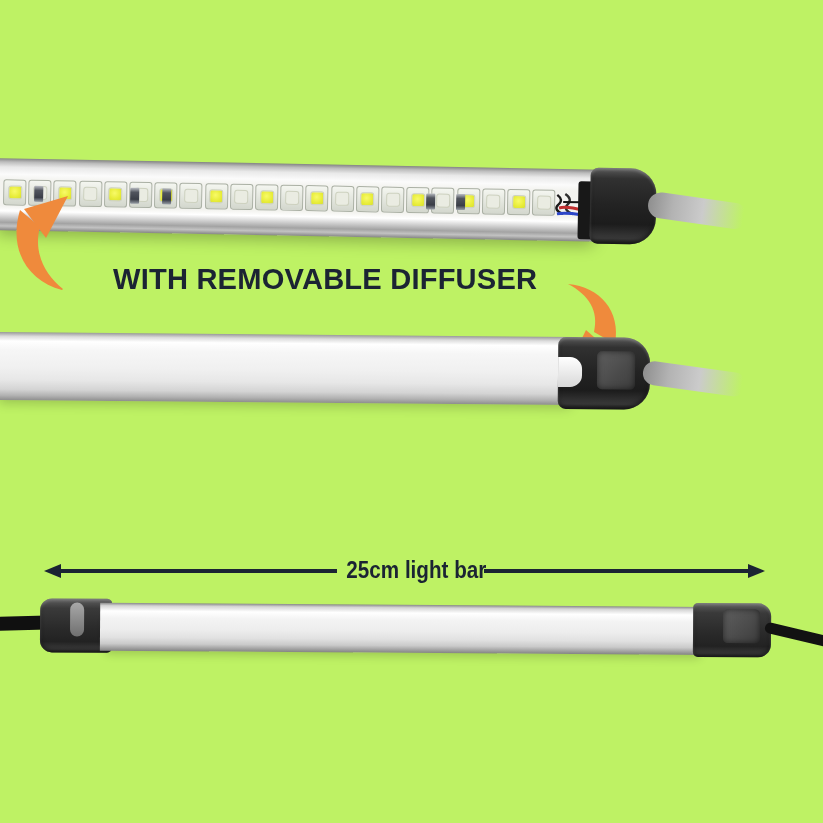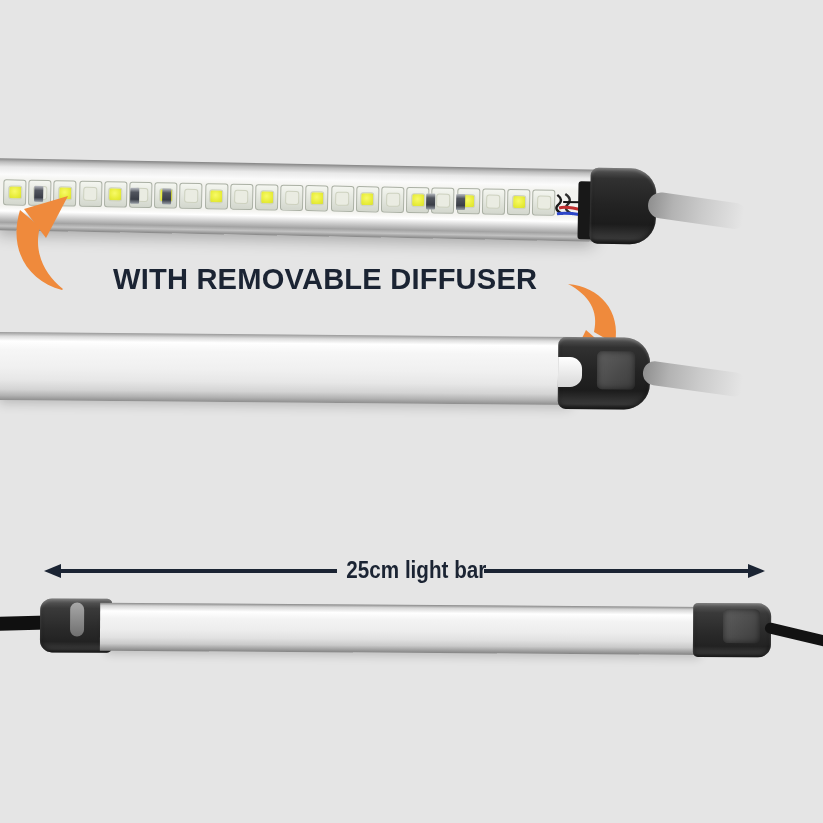--- a/index.html
+++ b/index.html
@@ -71,21 +71,21 @@
     background:linear-gradient(180deg,#8a8a8a 0%,#d5d5d5 6%,#ffffff 17%,#f3f3f3 32%,#ededed 55%,#e1e1e1 72%,#cacaca 85%,#9b9b9b 95%,#838383 100%);
     box-shadow:0 9px 10px -6px rgba(0,0,0,.18);}
   .bb-cap-right{left:699px;top:4px;width:78px;height:54px;border-radius:5px 13px 13px 5px;}
   .bb-conn{left:729px;top:10px;width:37px;height:34px;}
   .bb-cable-right{position:absolute;left:771px;top:22px;width:72px;height:11px;border-radius:6px;
     background:#121212;transform:rotate(13deg);transform-origin:0 50%;}
 </style>
 </head>
 <body>
 
-<div id="canvas" style="background: #e5e5e5;">
+<div id="canvas" style="background: #bef264;">
 
   <div class="topbar">
     <div class="channel"></div>
     <div class="ledrow">
         <div class="chip" style="left: 13px;">
           <div class="chip-center" style="background: radial-gradient(circle at 45% 40%, rgb(248, 250, 104), rgb(231, 236, 56) 60%, rgb(214, 222, 53));"></div>
         </div>
         <div class="chip" style="left: 38.2px;">
           <div class="chip-center" style="background: rgb(234, 236, 226);"></div>
         </div>

